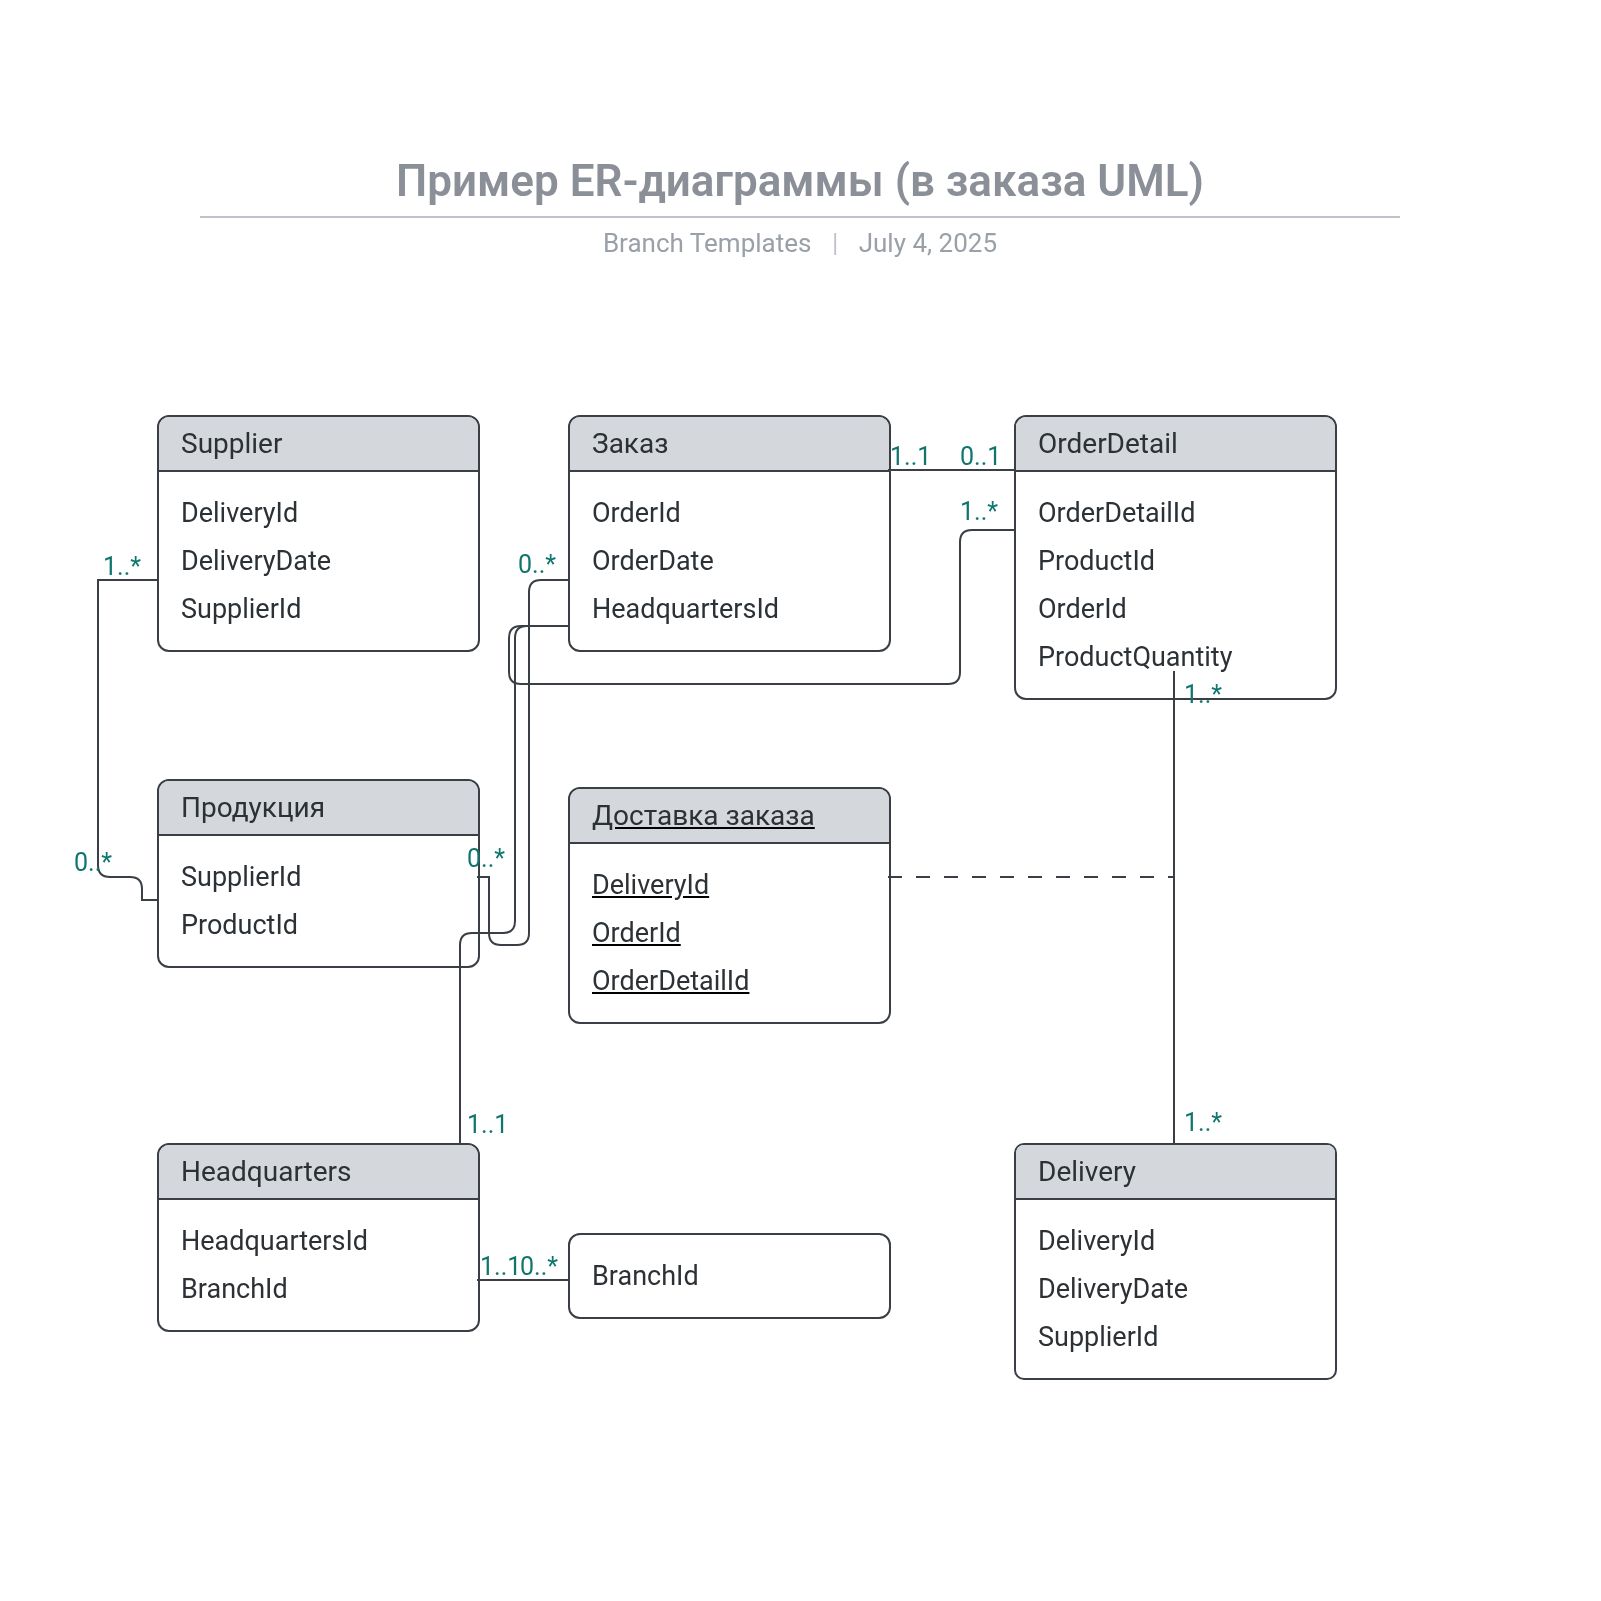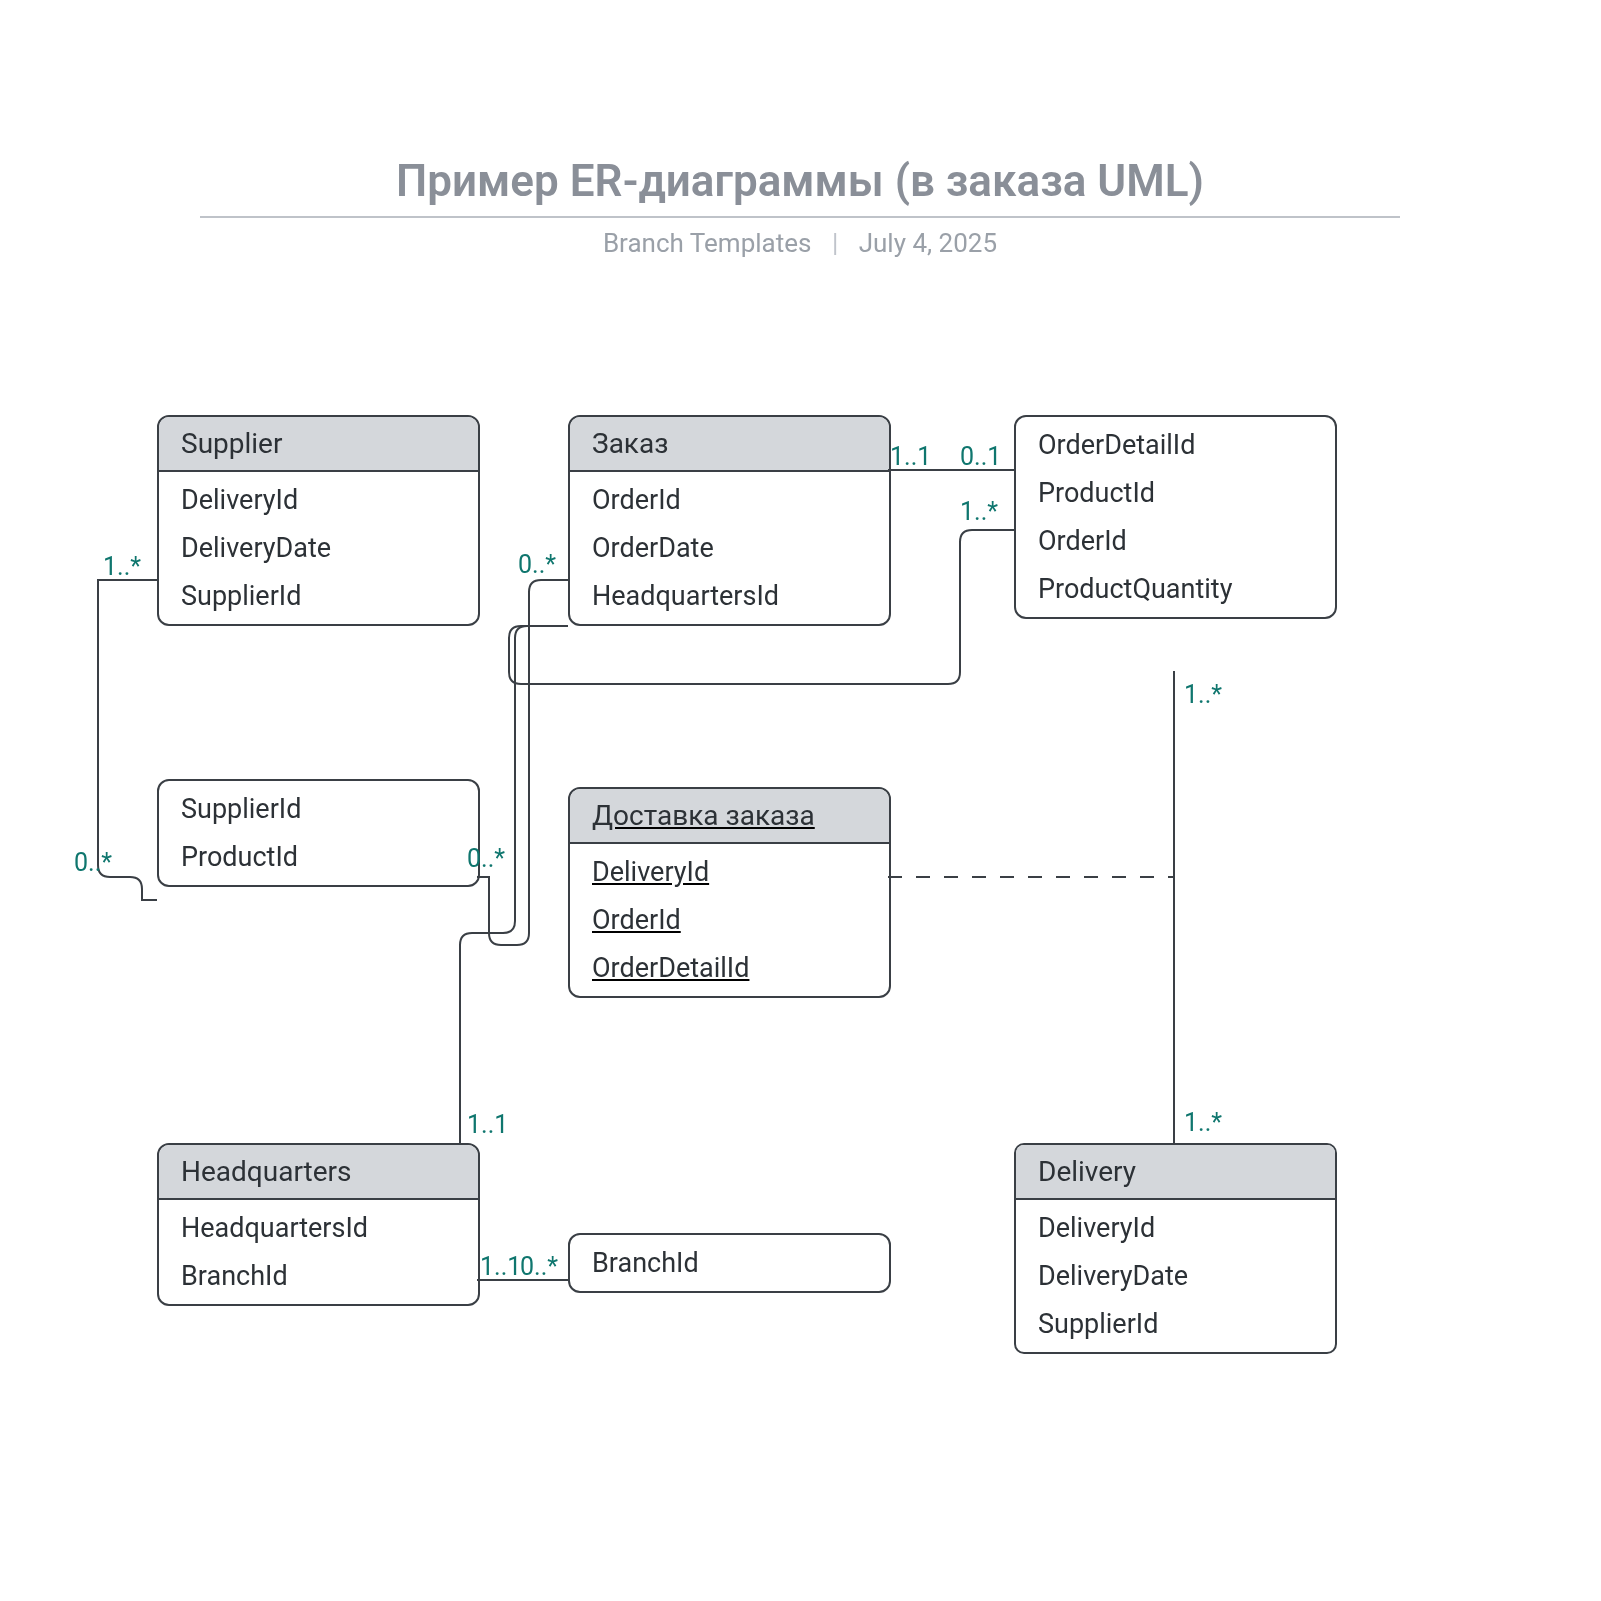--- a/index.html
+++ b/index.html
@@ -7,21 +7,21 @@
   .title{position:absolute;left:200px;top:155px;width:1200px;text-align:center;
     font-size:44px;font-weight:600;color:#8a8f98;}
   .title-underline{position:absolute;left:200px;top:216px;width:1200px;height:2px;background:#bfc3c9;}
   .subtitle{position:absolute;left:200px;top:228px;width:1200px;text-align:center;
     font-size:26px;color:#9aa0a8;}
   .subtitle .sep{margin:0 14px;color:#c0c4cb;}
   .entity{position:absolute;border:2px solid #3a3f45;border-radius:12px;overflow:hidden;
     background:#fff;}
   .entity .hdr{background:#d4d7db;border-bottom:2px solid #3a3f45;
     font-size:28px;color:#2c3136;padding:10px 6px 10px 22px;}
-  .entity .attrs{padding:4px 0;}
+  .entity .attrs{padding:17px 0;}
   .entity .attr{font-size:27px;color:#2c3136;padding:8px 18px 8px 22px;}
   svg.lines{position:absolute;left:0;top:0;width:1601px;height:1601px;pointer-events:none;}
   svg.lines path{stroke:#3a3f45;stroke-width:2;fill:none;}
   svg.lines path.dashed{stroke-dasharray:14 14;}
   .mlabel{position:absolute;font-size:25px;color:#0f766e;background:transparent;}
 </style>
 </head>
 <body>
 
 <div class="title">Пример ER-диаграммы (в заказа UML)</div>
@@ -44,29 +44,31 @@
 <div class="entity" style="left:568px;top:415px;width:319px;">
   <div class="hdr">Заказ</div>
   <div class="attrs">
     <div class="attr">OrderId</div>
     <div class="attr">OrderDate</div>
     <div class="attr">HeadquartersId</div>
   </div>
 </div>
 
 <div class="entity" style="left:1014px;top:415px;width:319px;">
+  <div class="hdr">OrderDetail</div>
   <div class="attrs">
     <div class="attr">OrderDetailId</div>
     <div class="attr">ProductId</div>
     <div class="attr">OrderId</div>
     <div class="attr">ProductQuantity</div>
   </div>
 </div>
 
 <div class="entity" style="left:157px;top:779px;width:319px;">
+  <div class="hdr">Продукция</div>
   <div class="attrs">
     <div class="attr">SupplierId</div>
     <div class="attr">ProductId</div>
   </div>
 </div>
 
 <div class="entity" style="left:568px;top:787px;width:319px;text-decoration:underline;">
   <div class="hdr">Доставка заказа</div>
   <div class="attrs">
     <div class="attr">DeliveryId</div>

